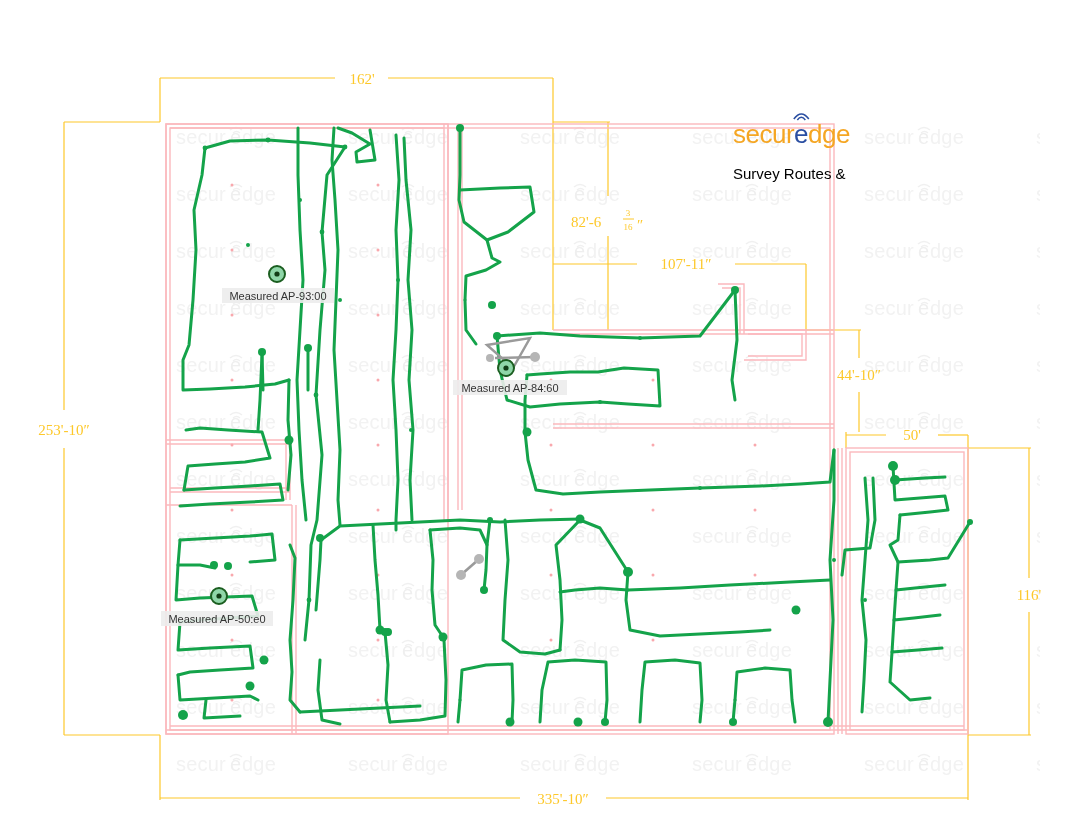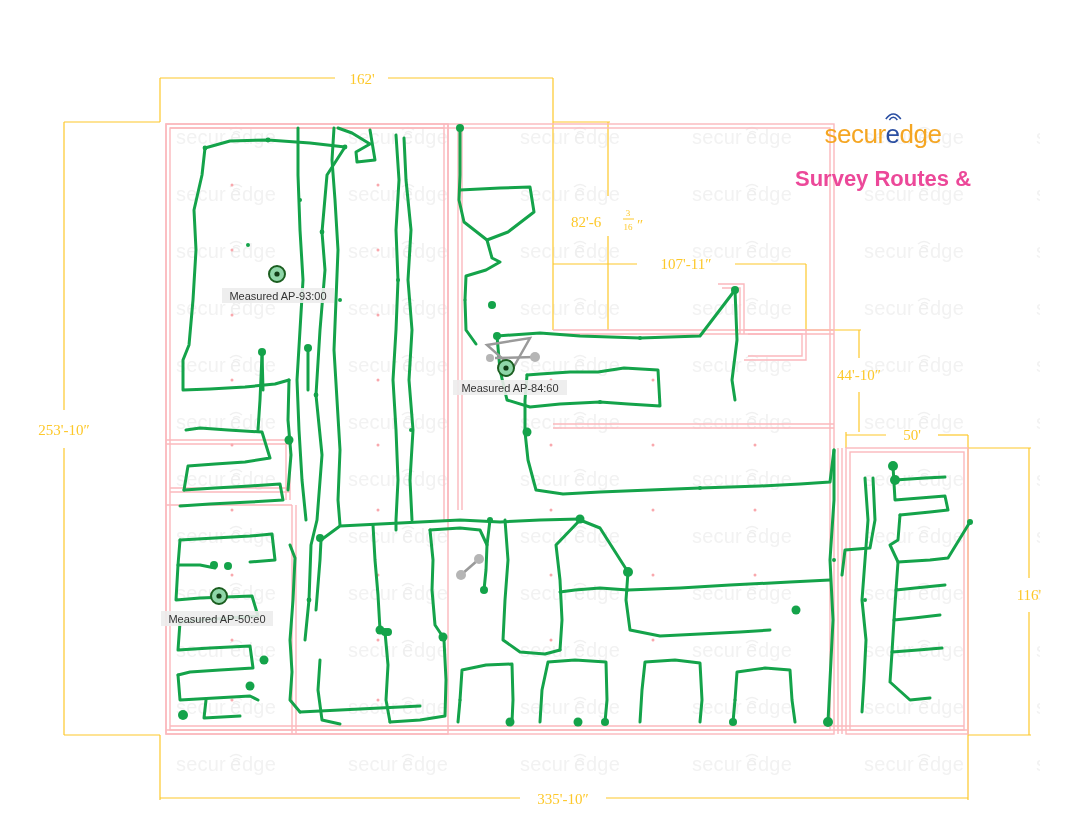--- a/index.html
+++ b/index.html
@@ -6,27 +6,27 @@
   body{width:1067px;height:825px;overflow:hidden;
        font-family:"Liberation Sans","DejaVu Sans",sans-serif;}
   #stage{position:relative;width:1067px;height:825px;background:#fff;}
   #plan{position:absolute;inset:0;}
   .wm-text{font-family:"Liberation Sans","DejaVu Sans",sans-serif;font-size:20px;
            fill:#f2f2f2;letter-spacing:.2px;}
   .wm-e{fill:#efefef;}
   .dimtext{font-family:"Liberation Serif","DejaVu Serif",serif;fill:#fdc82a;font-size:15px;}
   .dimtext-sm{font-family:"Liberation Serif","DejaVu Serif",serif;fill:#fdc82a;font-size:9px;}
   .aplabel{font-family:"Liberation Sans","DejaVu Sans",sans-serif;font-size:11px;fill:#333;}
-  #titleblock{position:absolute;right:34px;top:120px;text-align:center;width:300px;}
+  #titleblock{position:absolute;right:34px;top:120px;text-align:left;width:300px;}
   #logo{font-family:"Liberation Sans","DejaVu Sans",sans-serif;font-size:26px;
         font-weight:400;color:#f5a623;letter-spacing:-0.5px;position:relative;
         display:inline-block;line-height:1.1;}
   #logo .blue-e{color:#2b4fa2;position:relative;display:inline-block;}
   #logo .wifi{position:absolute;top:-9px;left:50%;transform:translateX(-48%);width:17px;height:10px;}
-  #title{margin-top:14px;color:#ec4899;font-size:22px;font-weight:bold;line-height:1.45;}
+  #title{margin-top:14px;color:#000000;font-size:15px;font-weight:normal;line-height:1.45;}
 </style>
 </head>
 <body>
 
 <div id="stage">
 
   <svg id="plan" width="1067" height="825" viewBox="0 0 1067 825">
 
     <defs>
 

